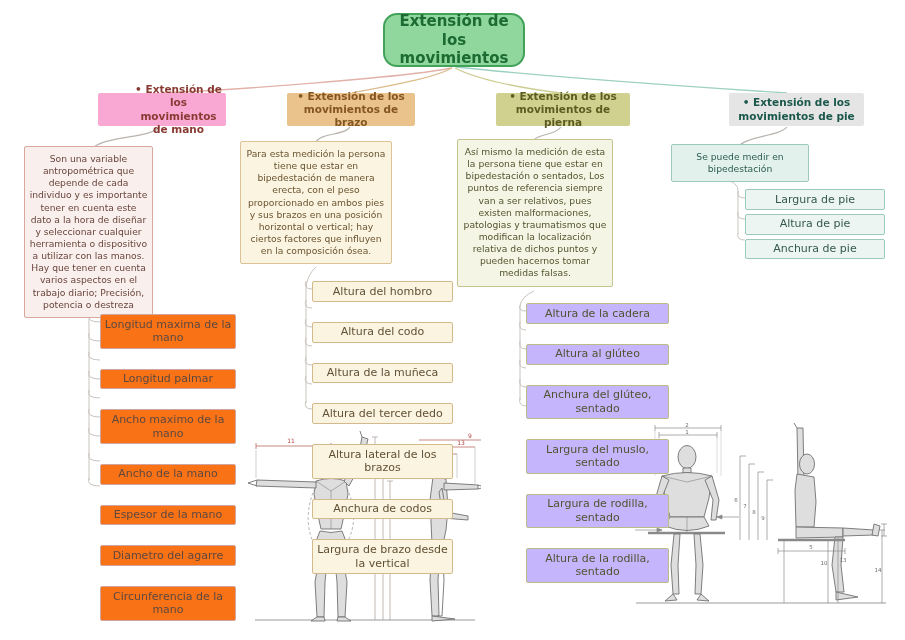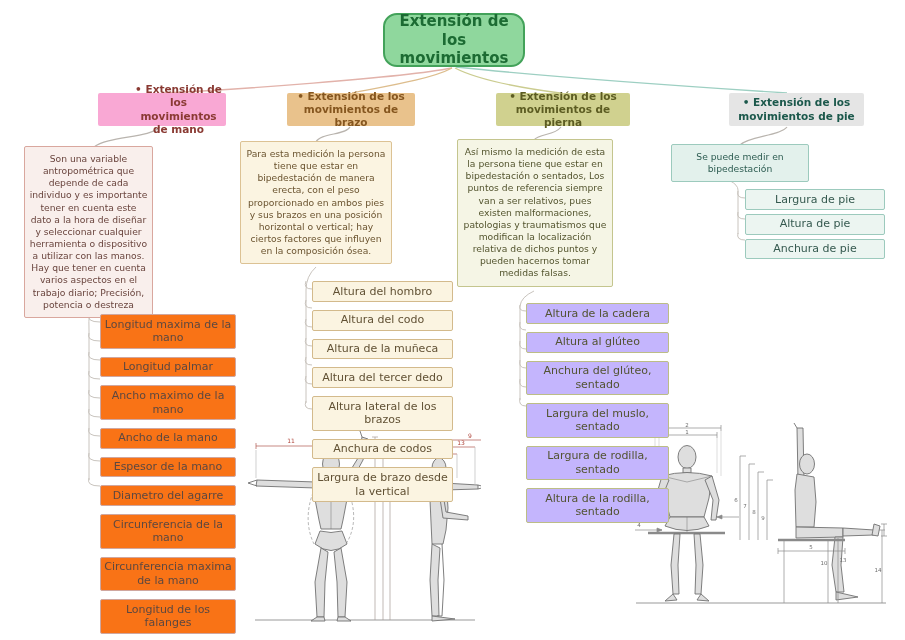--- a/index.html
+++ b/index.html
@@ -17,21 +17,21 @@
       font-weight:bold;font-size:10.5px;line-height:1.25;padding:2px 3px;border-radius:2px;}
   .hdr-mano{left:98px;top:93px;width:128px;background:#f9a8d4;color:#8a3a33;padding-left:36px;}
   .hdr-brazo{left:287px;top:93px;width:128px;background:#e9c28c;color:#85561f;}
   .hdr-pierna{left:496px;top:93px;width:134px;background:#d0d18f;color:#5c5c22;}
   .hdr-pie{left:721px;top:93px;width:135px;background:#e5e5e5;color:#1b584b;margin-left:8px;}
   .desc{font-size:9.2px;line-height:1.32;padding:6px 4px;border-radius:2px;border:1.5px solid;}
   .desc-mano{left:24px;top:146px;width:129px;background:#f9efec;border-color:#d9a79e;color:#6a453e;}
   .desc-brazo{left:240px;top:141px;width:152px;background:#fbf4e1;border-color:#dcc294;color:#6b5430;}
   .desc-pierna{left:457px;top:139px;width:156px;background:#f5f5e5;border-color:#c4c58e;color:#54552f;}
   .desc-pie{left:671px;top:144px;width:138px;background:#e3f1ec;border-color:#9ccabd;color:#2e5d52;}
-  .items{display:flex;flex-direction:column;gap:8px;}
+  .items{display:flex;flex-direction:column;gap:20px;}
   .items .item{border:1px solid;border-radius:2px;font-size:11px;line-height:1.25;
       padding:2.5px 2px;text-align:center;}
   .items-mano{left:100px;top:314px;width:136px;}
   .items-mano .item{background:#f97316;border-color:#cfa7a0;color:#5d4840;}
   .items-brazo{left:312px;top:281px;width:141px;}
   .items-brazo .item{background:#fbf4e1;border-color:#d3ba8c;color:#615134;}
   .items-pierna{left:526px;top:303px;width:143px;}
   .items-pierna .item{background:#c4b5fd;border-color:#bcbd86;color:#525331;}
   .items-pie{left:745px;top:189px;width:140px;gap:4px;}
   .items-pie .item{background:#ecf5f1;border-color:#9ccabd;color:#35594f;}

